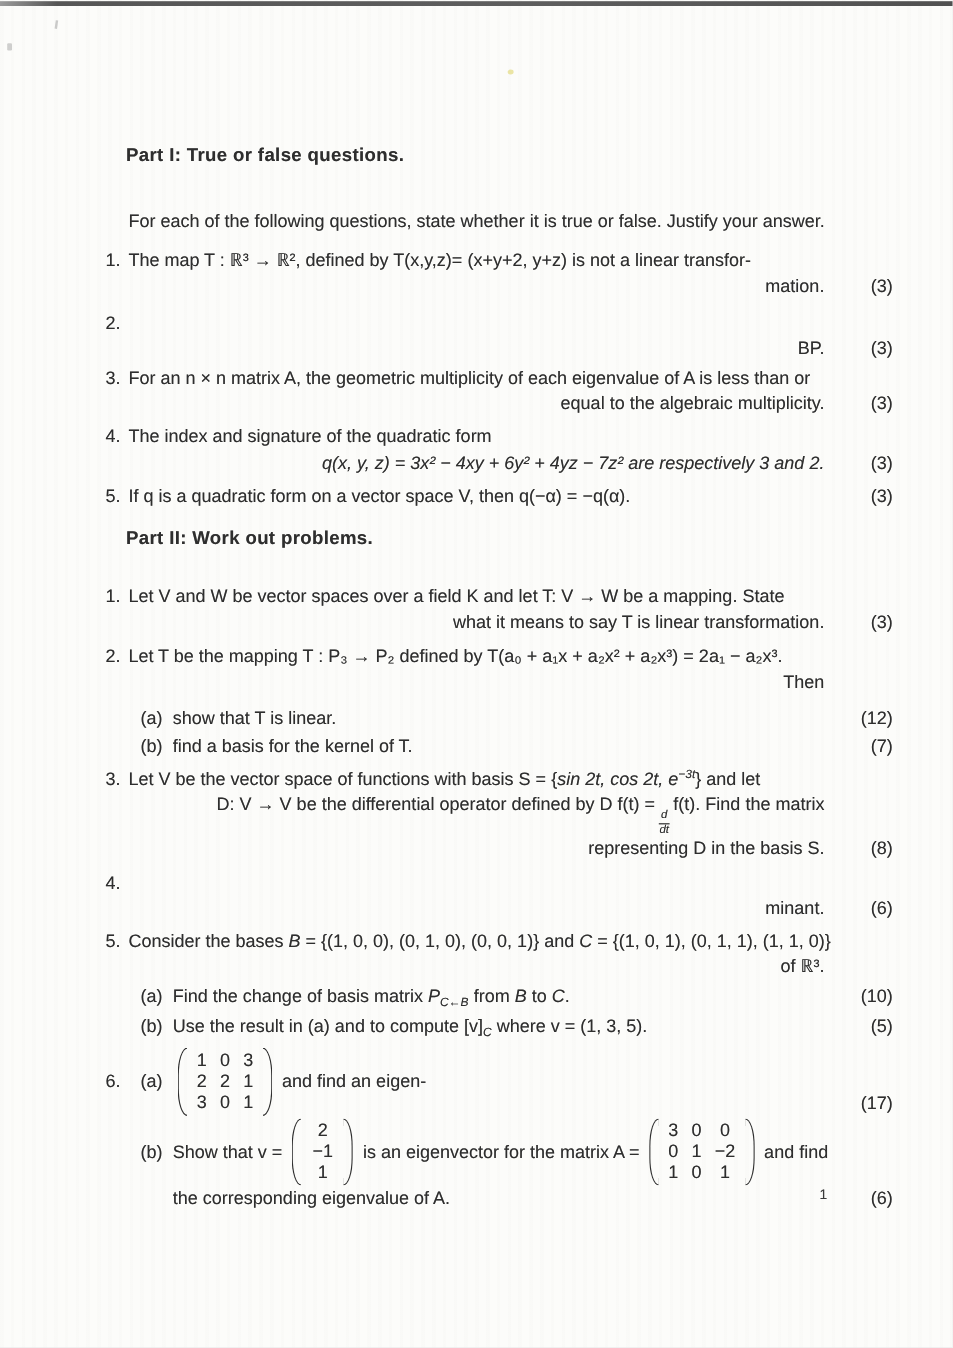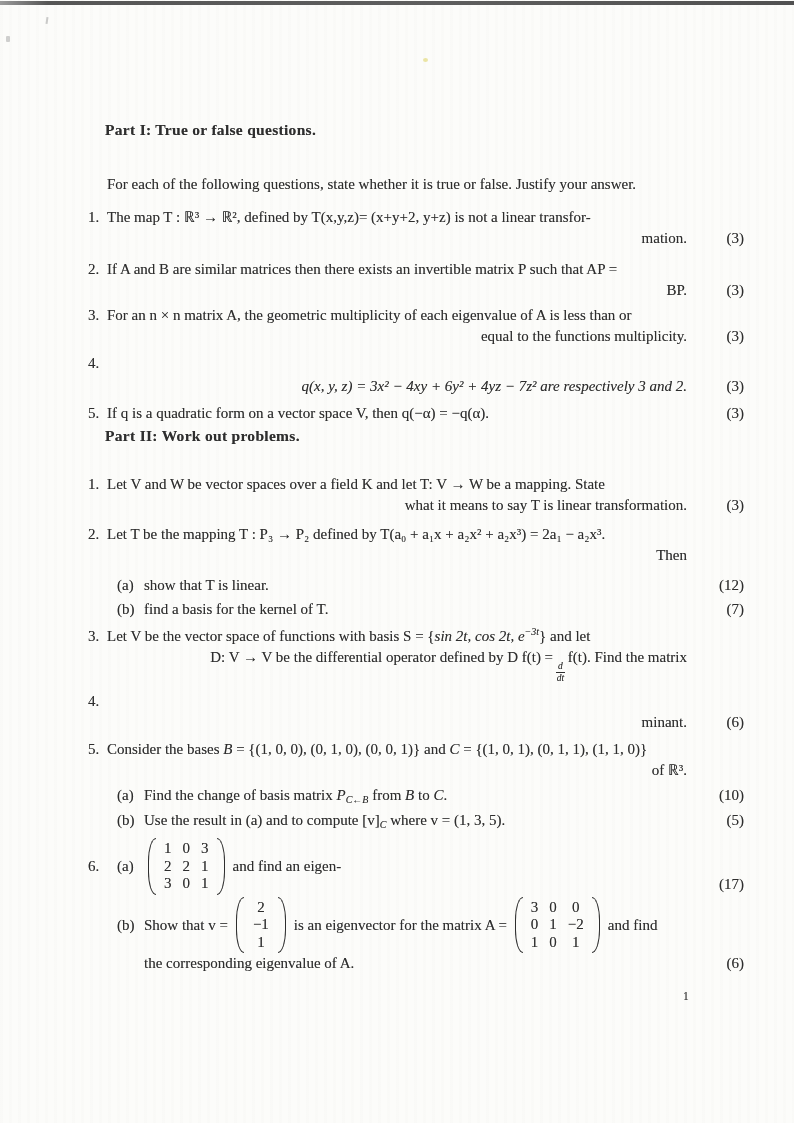--- a/index.html
+++ b/index.html
@@ -3,21 +3,21 @@
 <meta charset="utf-8">
 <style>
   html,body { margin:0; padding:0; background:#e8e8e8; }
   .page {
     position:relative;
     width:794px; height:1123px;
     margin:0 auto;
     background:
       repeating-linear-gradient(90deg, rgba(110,110,95,0.015) 0 3px, rgba(255,255,255,0) 3px 9px),
       #fcfcfa;
-    font-family:Liberation Serif, serif;
+    font-family:Liberation Sans, sans-serif;
     font-size:15px; line-height:21px; color:#2e2e2e;
     overflow:hidden;
     text-shadow:0 0 0.35px rgba(45,45,45,0.45);
   }
   .scanline { position:absolute; top:1px; left:0; width:794px; height:4px;
     background:linear-gradient(90deg,#9b9b9b 0,#565656 6%,#5e5e5e 55%,#515151 100%); }
   .speck { position:absolute; }
   .s1 { left:46px; top:17px; width:2px; height:7px; background:#9a9a9a; opacity:.5; transform:rotate(8deg); }
   .s2 { left:6px; top:36px; width:4px; height:6px; background:#8b8b8b; opacity:.4; border-radius:1px; }
   .s3 { left:423px; top:58px; width:5px; height:4px; background:#e6df8e; opacity:.8; border-radius:50%; }
@@ -56,21 +56,21 @@
     border-radius:0 9px 9px 0 / 0 26px 26px 0; margin-left:2px; }
   .mgrid { display:grid; grid-template-columns:repeat(3,auto); column-gap:11px;
     padding:2px 6px; text-align:center; line-height:17.5px; align-content:center; }
   .vgrid { display:grid; grid-template-columns:auto; padding:2px 7px;
     text-align:center; line-height:17.5px; align-content:center; }
 
   .pagenum { position:absolute; left:683px; top:986px; font-size:11.5px; color:#3a3a3a; }
 
   .mt2{margin-top:2px}.mt3{margin-top:3px}.mt4{margin-top:4px}.mt6{margin-top:6px}
   .mt7{margin-top:7px}.mt8{margin-top:8px}.mt9{margin-top:9px}.mt10{margin-top:10px}
-  .mt12{margin-top:12px}.mt17{margin-top:34px}.mt19{margin-top:1px}.mt28{margin-top:28px}
+  .mt12{margin-top:12px}.mt17{margin-top:34px}.mt19{margin-top:14px}.mt28{margin-top:28px}
 </style>
 </head>
 <body>
 
 <div class="page">
   <div class="scanline"></div>
   <div class="speck s1"></div>
   <div class="speck s2"></div>
   <div class="speck s3"></div>
 
@@ -83,38 +83,38 @@
       <span class="inum">1.</span>
       <span class="line">The map T : ℝ³ → ℝ², defined by T(x,y,z)= (x+y+2, y+z) is not a linear transfor-</span>
     </div>
     <div class="row cont">
       <span class="line">mation.</span>
       <span class="marks">(3)</span>
     </div>
 
     <div class="row mt10">
       <span class="inum">2.</span>
-      <span class="line">If A and B are similar matrices then there exists an invertible matrix P such that AP =</span>
     </div>
     <div class="row cont">
       <span class="line">BP.</span>
       <span class="marks">(3)</span>
     </div>
 
     <div class="row mt4">
       <span class="inum">3.</span>
       <span class="line">For an n × n matrix A, the geometric multiplicity of each eigenvalue of A is less than or</span>
     </div>
     <div class="row cont">
-      <span class="line">equal to the functions multiplicity.</span>
+      <span class="line">equal to the algebraic multiplicity.</span>
       <span class="marks">(3)</span>
     </div>
 
     <div class="row mt6">
       <span class="inum">4.</span>
+      <span class="line">The index and signature of the quadratic form</span>
     </div>
     <div class="row cont mt2">
       <span class="line it">q(x, y, z) = 3x² − 4xy + 6y² + 4yz − 7z² are respectively 3 and 2.</span>
       <span class="marks">(3)</span>
     </div>
 
     <div class="row mt6">
       <span class="inum">5.</span>
       <span class="line">If q is a quadratic form on a vector space V, then q(−α) = −q(α).</span>
       <span class="marks">(3)</span>
@@ -151,20 +151,24 @@
 
     <div class="row mt6">
       <span class="inum">3.</span>
       <span class="line"><span>Let V be the vector space of functions with basis S = {</span><span class="it">sin 2t, cos 2t, e</span><span class="sup it">−3t</span><span>} and let</span></span>
     </div>
     <div class="row cont">
       <span class="line"><span>D: V → V be the differential operator defined by D f(t) =</span><span class="frac">
             <span class="fnum">d</span>
             <span class="fden">dt</span>
           </span><span>f(t). Find the matrix</span></span>
+    </div>
+    <div class="row cont">
+      <span class="line">representing D in the basis S.</span>
+      <span class="marks">(8)</span>
     </div>
 
     <div class="row mt8">
       <span class="inum">4.</span>
     </div>
     <div class="row cont">
       <span class="line">minant.</span>
       <span class="marks">(6)</span>
     </div>
 

